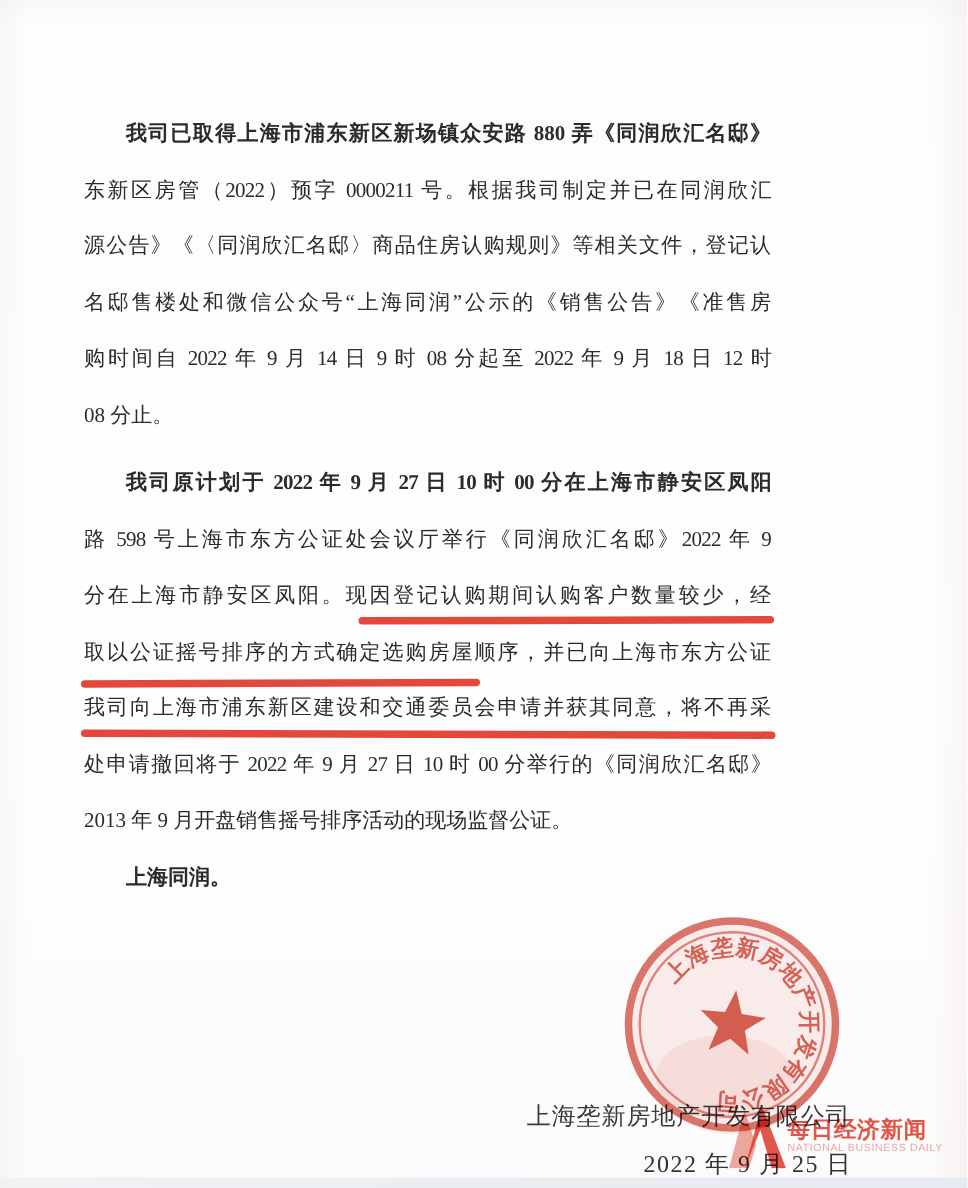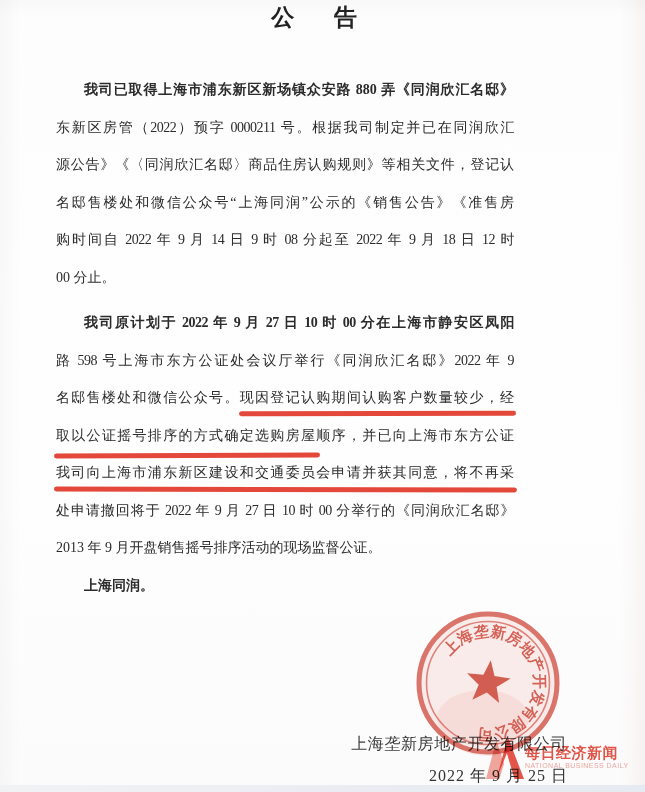--- a/index.html
+++ b/index.html
@@ -89,32 +89,31 @@
   .bottom-strip{
     position:absolute;left:0;bottom:0;width:645px;height:7px;
     background:linear-gradient(90deg,#f1f2f4 0%,#e9edf2 55%,#e6ebf1 100%);
   }
 </style>
 </head>
 <body>
 
 <div class="page">
 
-  <div class="doc-title">公 告</div>
 
   <div class="body-lines">
     <div class="line indent">我司已取得上海市浦东新区新场镇众安路 880 弄《同润欣汇名邸》</div>
     <div class="line compress">东新区房管（2022）预字 0000211 号。根据我司制定并已在同润欣汇</div>
     <div class="line">源公告》《〈同润欣汇名邸〉商品住房认购规则》等相关文件，登记认</div>
     <div class="line">名邸售楼处和微信公众号“上海同润”公示的《销售公告》《准售房</div>
     <div class="line compress">购时间自 2022 年 9 月 14 日 9 时 08 分起至 2022 年 9 月 18 日 12 时</div>
-    <div class="line end">00 分止。</div>
+    <div class="line end">08 分止。</div>
     <div class="line indent compress p2start">我司原计划于 2022 年 9 月 27 日 10 时 00 分在上海市静安区凤阳</div>
     <div class="line compress">路 598 号上海市东方公证处会议厅举行《同润欣汇名邸》2022 年 9</div>
-    <div class="line"><span>名邸售楼处和微信公众号。现因登记认购期间认购客户数量较少，经</span><i class="u-bar u-b9"></i></div>
+    <div class="line"><span>分在上海市静安区凤阳。现因登记认购期间认购客户数量较少，经</span><i class="u-bar u-b9"></i></div>
     <div class="line"><span>取以公证摇号排序的方式确定选购房屋顺序，并已向上海市东方公证</span><i class="u-bar u-b11"></i></div>
     <div class="line"><span>我司向上海市浦东新区建设和交通委员会申请并获其同意，将不再采</span><i class="u-bar u-b10"></i></div>
     <div class="line compress">处申请撤回将于 2022 年 9 月 27 日 10 时 00 分举行的《同润欣汇名邸》</div>
     <div class="line end">2013 年 9 月开盘销售摇号排序活动的现场监督公证。</div>
     <div class="line indent end">上海同润。</div>
   </div>
 
   <div class="sig-company">上海垄新房地产开发有限公司</div>
   <div class="sig-date">2022 年 9 月 25 日</div>
 

